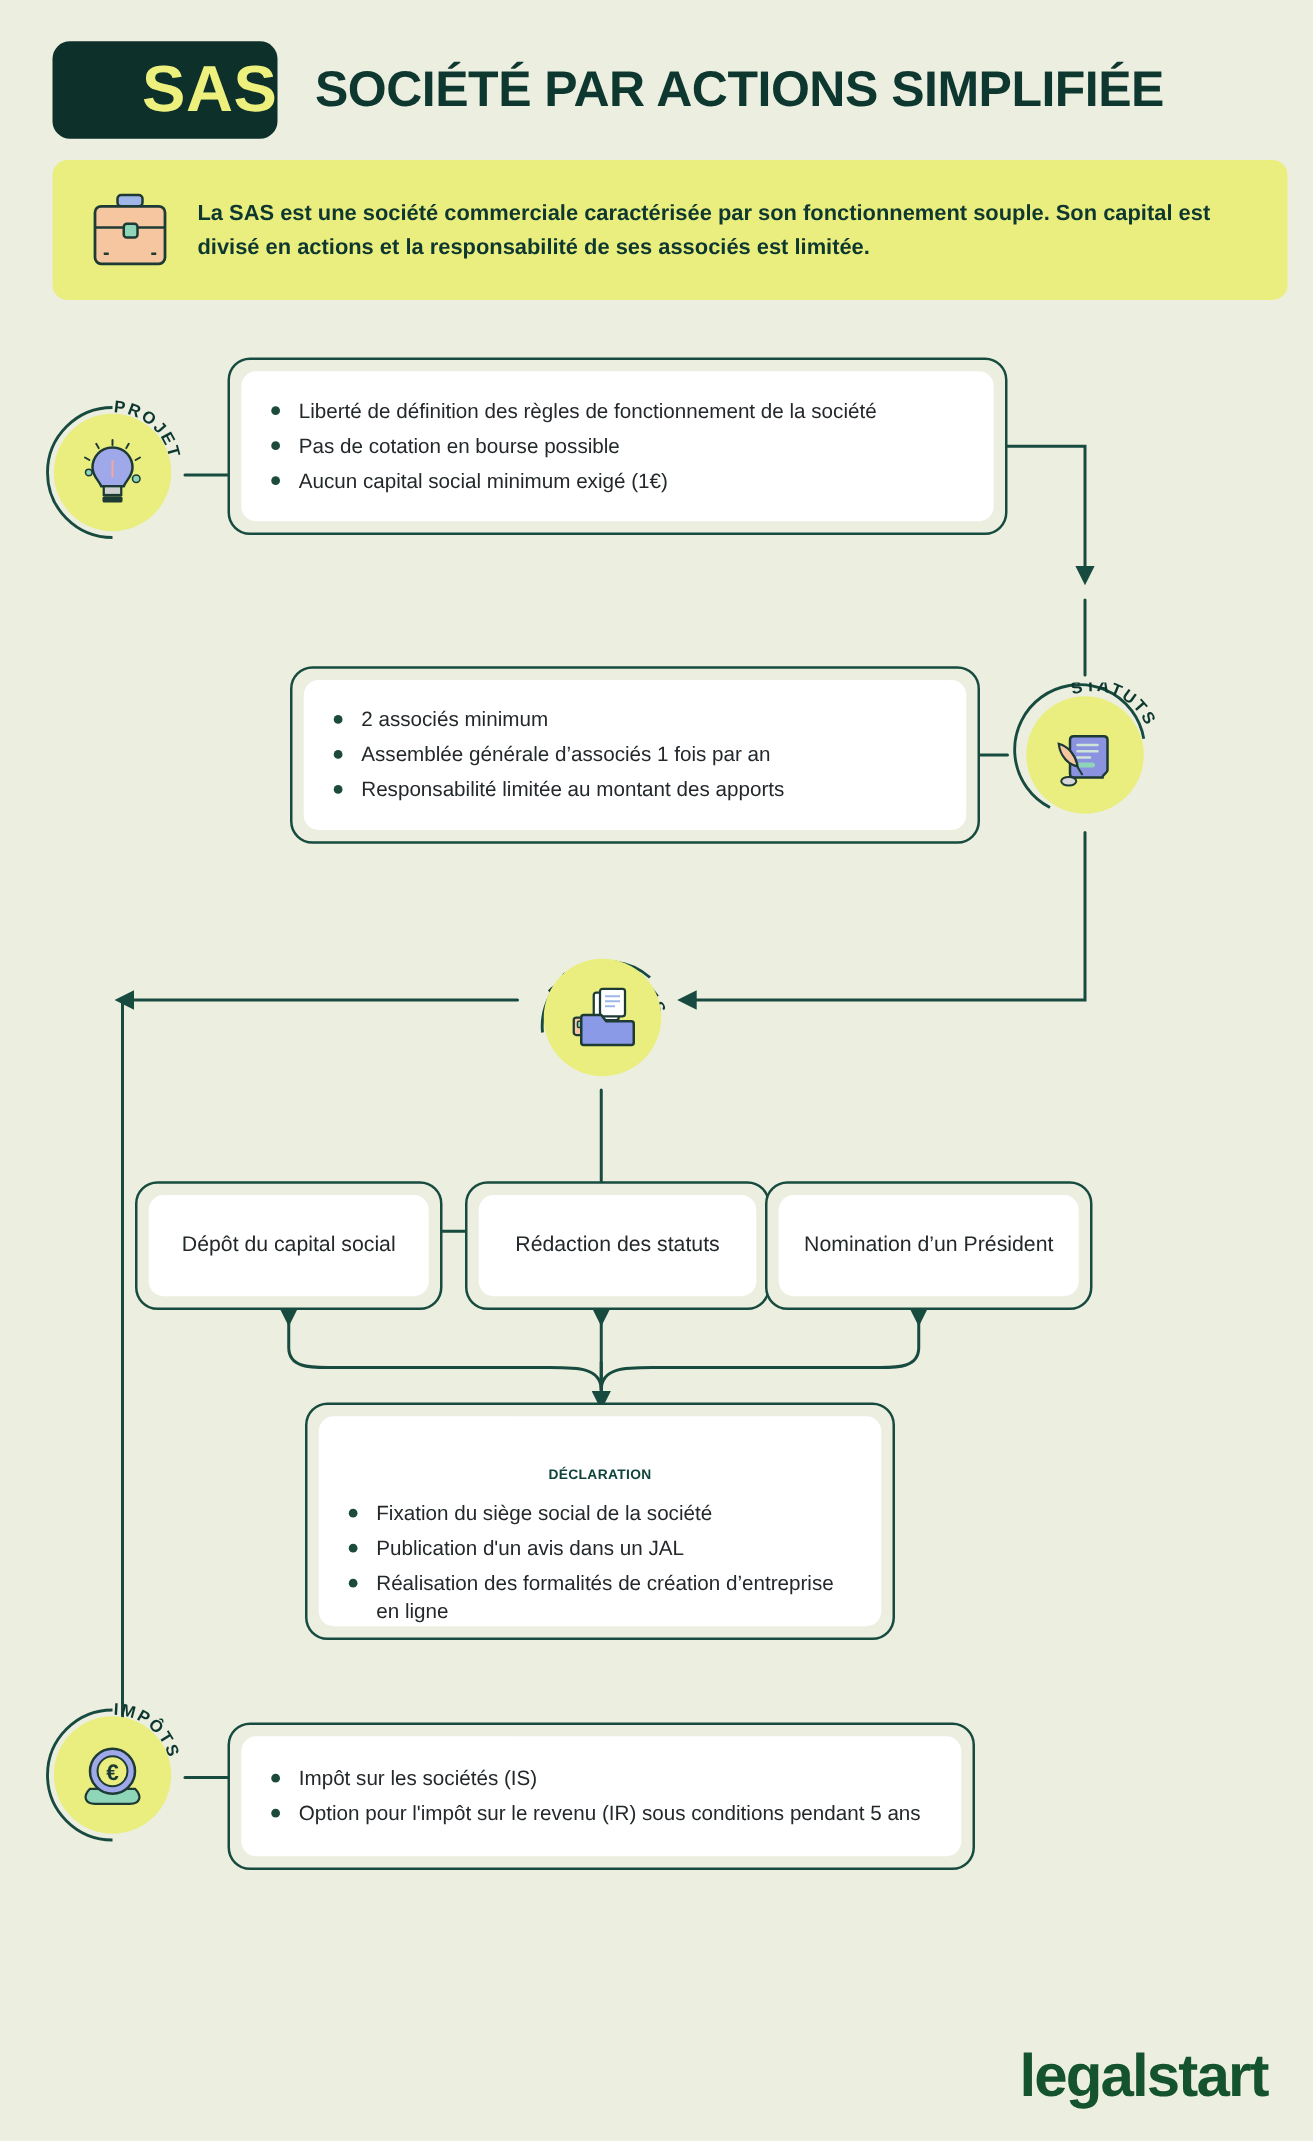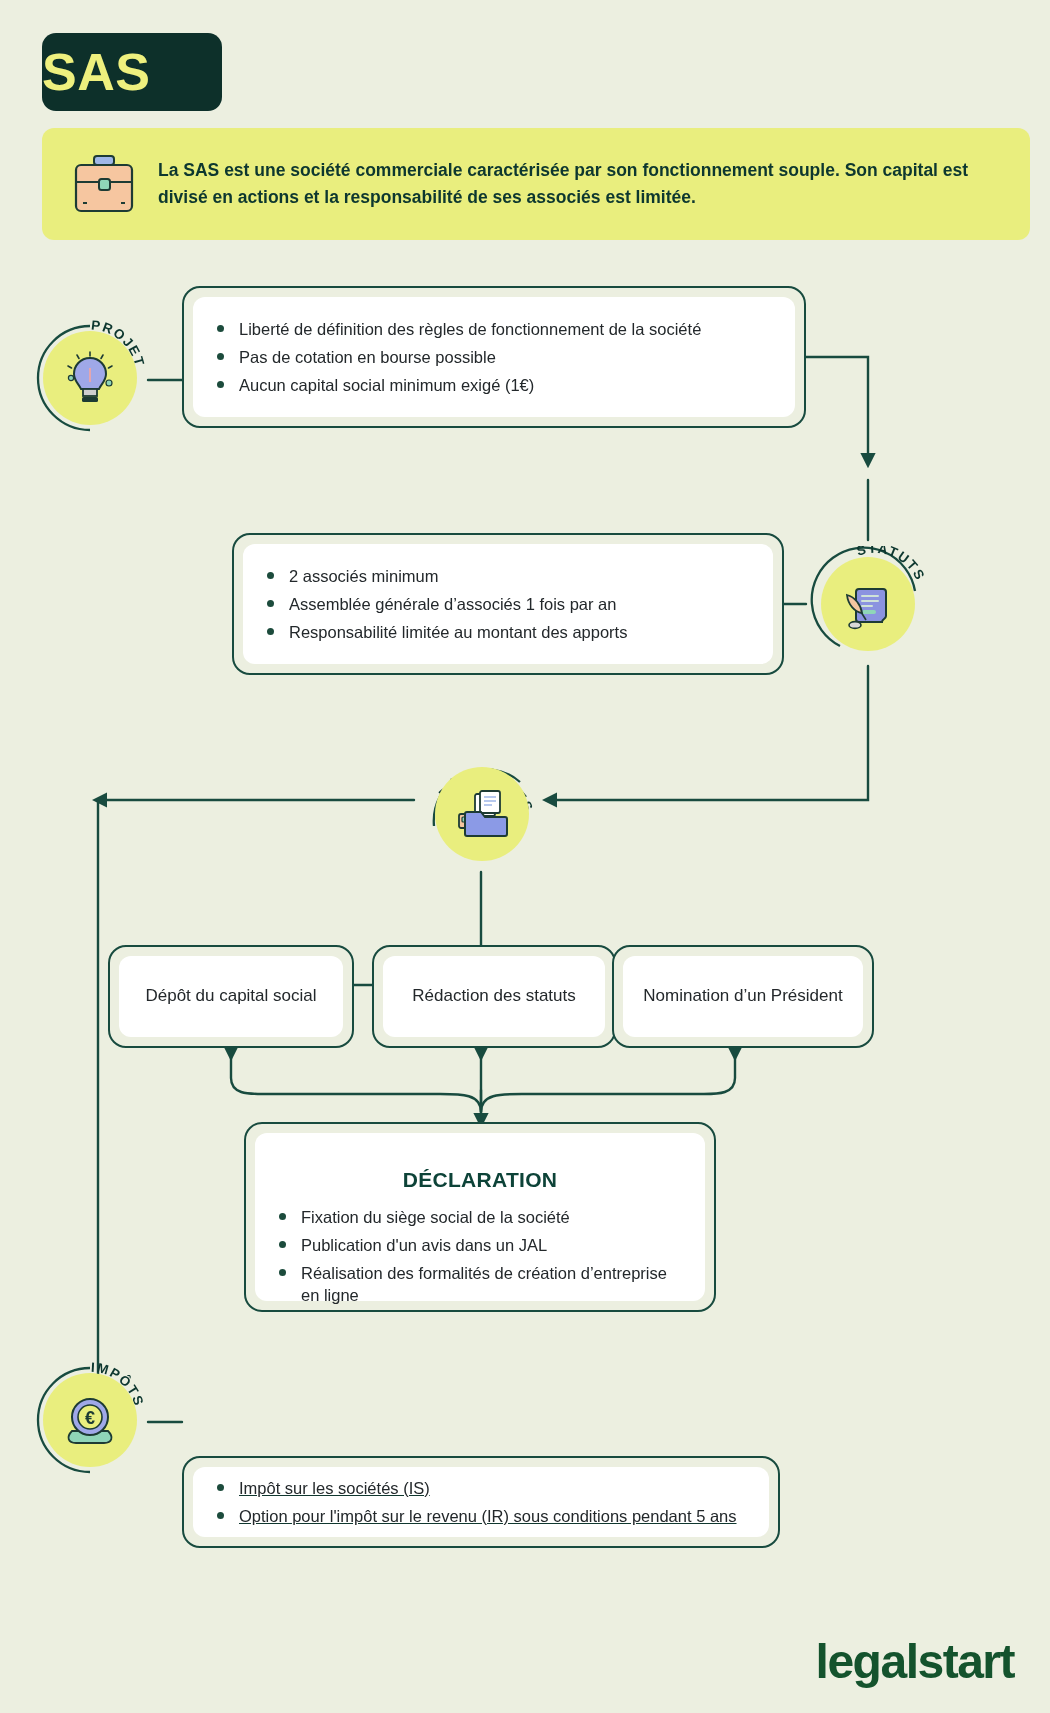--- a/index.html
+++ b/index.html
@@ -11,21 +11,21 @@
     position:relative;
     overflow:hidden;
   }
   
   #header{
     position:absolute; left:42px; top:32px; width:970px; height:80px;
     display:flex; align-items:center; gap:30px;
   }
   #sas-badge{
     width:180px; height:78px; background:#0d302a; border-radius:14px;
-    display:flex; align-items:center; justify-content:flex-start;
+    display:flex; align-items:center; justify-content:flex-end;
   }
   #sas-badge span{
     color:#eef07e; font-size:52px; font-weight:bold; letter-spacing:.5px;
     font-family:"Liberation Sans", sans-serif;
   }
   #main-title{
     font-size:40px; font-weight:bold; color:#0d372f; letter-spacing:-.4px;
     white-space:nowrap;
   }
   
@@ -56,21 +56,21 @@
   ul.bullets li{
     position:relative; padding-left:26px; font-size:16.5px; color:#23282b;
     line-height:1.35; margin:5.5px 0;
   }
   ul.bullets li::before{
     content:""; position:absolute; left:4px; top:7px;
     width:7px; height:7px; border-radius:50%; background:#1c4b3c;
   }
   .box-label{ font-size:17px; color:#23282b; line-height:1.35; }
   .sect-title{
-    font-size:21px; font-weight:bold; color:#0d4338;
+    font-size:11px; font-weight:bold; color:#0d4338;
     text-align:center; margin-bottom:9px; letter-spacing:.3px;margin-top:46px;
   }
   
   .node{ position:absolute; width:116px; height:116px; }
   .node .disc{
     position:absolute; left:11px; top:11px; width:94px; height:94px;
     border-radius:50%; background:#e9ee7e;
     display:flex; align-items:center; justify-content:center;
   }
   .node svg.ring{ position:absolute; left:0; top:0; }
@@ -118,20 +118,21 @@
     <path d="M231,1048 V1078 C231,1094 248,1094 262,1094 H440 C462,1094 481,1094 481,1112"></path>
     <path d="M735,1048 V1078 C735,1094 718,1094 704,1094 H522 C500,1094 481,1094 481,1112"></path>
     <path d="M481,1090 V1122" marker-end="url(#ah)"></path>
   </g>
 </svg>
 
 <div id="header">
   <div id="sas-badge">
     <span>SAS</span>
   </div>
+  <div id="main-title">SOCIÉTÉ PAR ACTIONS SIMPLIFIÉE</div>
 </div>
 
 <div id="intro">
   <div id="briefcase">
     <svg viewBox="0 0 72 72" width="72" height="72">
       <rect x="26" y="8" width="20" height="9" rx="3" fill="#9fb7e8" stroke="#1d3b34" stroke-width="2"></rect>
       <rect x="8" y="17" width="56" height="46" rx="5" fill="#f6c6a0" stroke="#1d3b34" stroke-width="2.2"></rect>
       <path d="M8,34 H64" stroke="#1d3b34" stroke-width="2"></path>
       <rect x="31" y="31" width="11" height="11" rx="2.5" fill="#8fd6b8" stroke="#1d3b34" stroke-width="2"></rect>
       <path d="M15,55 h4 M53,55 h4" stroke="#1d3b34" stroke-width="2"></path>
@@ -265,21 +266,21 @@
   <div class="disc">
     <svg width="56" height="54" viewBox="0 0 56 54">
       <path d="M10,38 C4,44 6,50 14,50 H42 C50,50 52,44 46,38Z" fill="#8fd6b8" stroke="#1d3b34" stroke-width="1.8"></path>
       <circle cx="28" cy="24" r="18" fill="#9fa8e8" stroke="#1d3b34" stroke-width="2"></circle>
       <circle cx="28" cy="24" r="12" fill="#e9ee7e" stroke="#1d3b34" stroke-width="1.6"></circle>
       <text x="28" y="31" font-size="18" font-weight="bold" text-anchor="middle" fill="#1d3b34" font-family="Liberation Sans, sans-serif">€</text>
     </svg>
   </div>
 </div>
 
-<div class="card" style="left:182px; top:1456px; width:598px; height:92px;text-decoration:underline;">
+<div class="card" style="left:182px; top:1378px; width:598px; height:118px;">
   <div class="card-inner">
     <ul class="bullets">
       <li>Impôt sur les sociétés (IS)</li>
       <li>Option pour l'impôt sur le revenu (IR) sous conditions pendant 5 ans</li>
     </ul>
   </div>
 </div>
 
 <div id="logo">legalstart</div>
 

